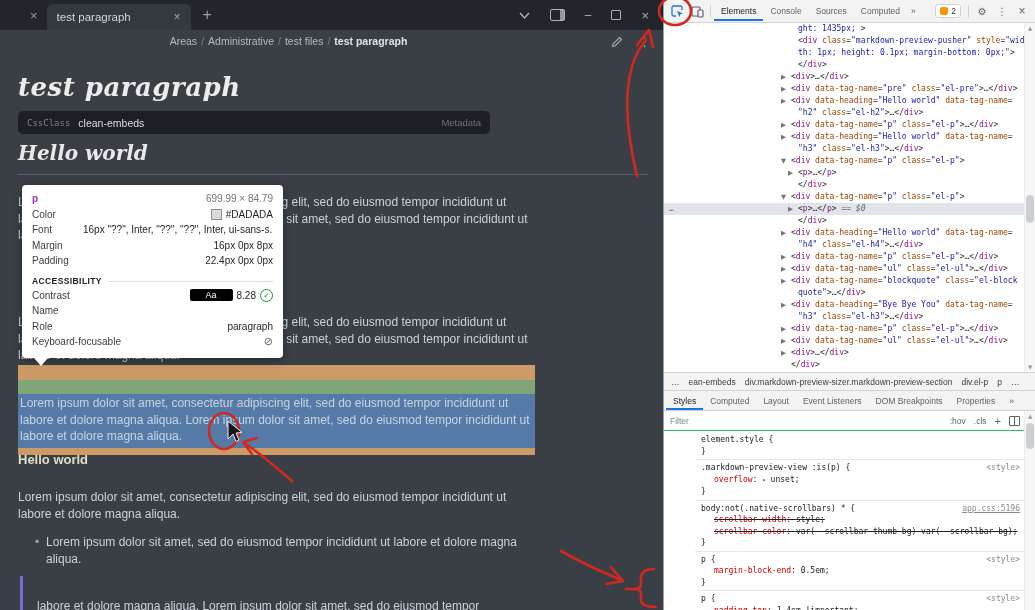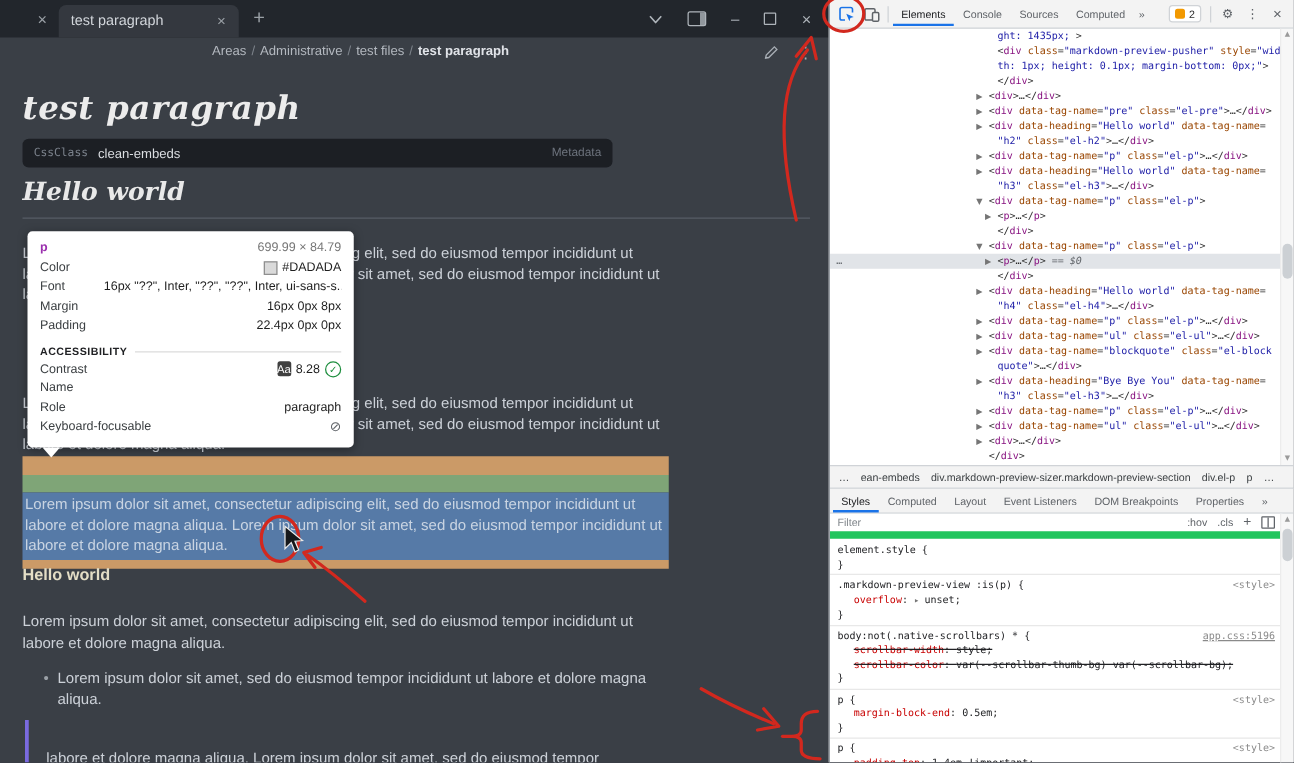--- a/index.html
+++ b/index.html
@@ -54,21 +54,21 @@
       border-left:7px solid transparent;border-right:7px solid transparent;border-top:8px solid #fff;}
   .tt-row{display:flex;justify-content:space-between;align-items:center;height:15.5px;}
   .tt-tag{color:#9b30ae;font-weight:bold;}
   .tt-dim{color:#757575;}
   .tt-label{color:#3c4043;}
   .tt-val{color:#1f1f1f;display:flex;align-items:center;gap:4px;white-space:nowrap;}
   .swatch{display:inline-block;width:9px;height:9px;background:#dadada;border:1px solid #8f8f8f;}
   .tt-section{display:flex;align-items:center;gap:6px;margin-top:6px;height:13px;}
   .tt-sec-label{font-size:8.5px;font-weight:bold;letter-spacing:.4px;color:#202124;}
   .tt-sec-line{flex:1;height:1px;background:#dcdcdc;}
-  .aa-badge{background:#404040;color:#fff;padding:1px 0;border-radius:2px;font-size:9px;}
+  .aa-badge{background:#000000;color:#fff;padding:1px 16px;border-radius:2px;font-size:9px;}
   .ok-check{display:inline-block;width:11px;height:11px;border:1.3px solid #1e8e3e;border-radius:50%;
       color:#1e8e3e;font-size:8px;line-height:11px;text-align:center;}
   .kf-icon{color:#5f6368;font-size:11px;}
   
   #devtools{position:absolute;left:663px;top:0;width:372px;height:610px;background:#fff;
       border-left:1px solid #9aa0a6;box-sizing:border-box;font-size:8.5px;color:#333;}
   .dt-toolbar{height:22px;background:#f3f3f3;border-bottom:1px solid #d0d3d7;display:flex;align-items:center;padding:0 3px;}
   .icon-btn{width:20px;height:18px;display:flex;align-items:center;justify-content:center;flex:0 0 auto;}
   .vsep{width:1px;height:13px;background:#d0d3d7;margin:0 3px;flex:0 0 auto;}
   .dt-tab{padding:4px 7px 5px;color:#5f6368;white-space:nowrap;}
@@ -92,28 +92,28 @@
   .sb-thumb{position:absolute;left:1px;right:1px;background:#ccd0d4;border-radius:4px;}
   #tree-sb{top:23px;height:349px;}
   #styles-sb{top:411px;height:199px;}
   .el-crumbs{position:absolute;top:372px;height:18px;left:0;right:0;background:#f3f3f3;border-top:1px solid #d0d3d7;
       display:flex;align-items:center;gap:9px;padding:0 7px;color:#3c4043;box-sizing:border-box;white-space:nowrap;overflow:hidden;}
   .st-tabs{position:absolute;top:390px;height:21px;left:0;right:0;background:#f3f3f3;border-top:1px solid #d0d3d7;
       border-bottom:1px solid #d0d3d7;display:flex;align-items:stretch;padding:0 2px;box-sizing:border-box;}
   .st-tab{padding:5px 7px 4px;color:#5f6368;white-space:nowrap;}
   .st-tab.active{color:#202124;box-shadow:inset 0 -2px 0 #1a73e8;}
   .filter-row{position:absolute;top:411px;height:20px;left:0;width:362px;display:flex;align-items:center;
-      border-bottom:6px solid #22c55e;padding:0 6px;gap:8px;box-sizing:border-box;background:#fff;}
+      border-bottom:1px solid #22c55e;padding:0 6px;gap:8px;box-sizing:border-box;background:#fff;}
   .filter-ph{color:#80868b;flex:1;}
   .toggle{color:#5f6368;}
   .grid-ic{display:inline-block;width:9px;height:8px;border:1px solid #5f6368;border-radius:1px;position:relative;}
   .grid-ic:after{content:"";position:absolute;left:4px;top:0;bottom:0;width:1px;background:#5f6368;}
   .rules{position:absolute;top:432px;left:0;width:362px;bottom:0;overflow:hidden;
       font-family:"DejaVu Sans Mono",monospace;font-size:8px;line-height:11.5px;color:#202124;}
-  .rule{border-bottom:1px solid #e8e8e8;padding:2px 6px;}
+  .rule{border-bottom:1px solid #e8e8e8;padding:2px 6px;margin-left:31px;}
   .rule-h{display:flex;justify-content:space-between;}
   .rule-link{color:#8a8a8a;}
   .rule-link.u{text-decoration:underline;}
   .prop{padding-left:13px;}
   .prop-n{color:#c80000;}
   .struck{text-decoration:line-through;}
   .exp{color:#777;font-size:7px;}
   
   #anno{position:absolute;left:0;top:0;width:1035px;height:610px;z-index:20;pointer-events:none;}
 </style>

